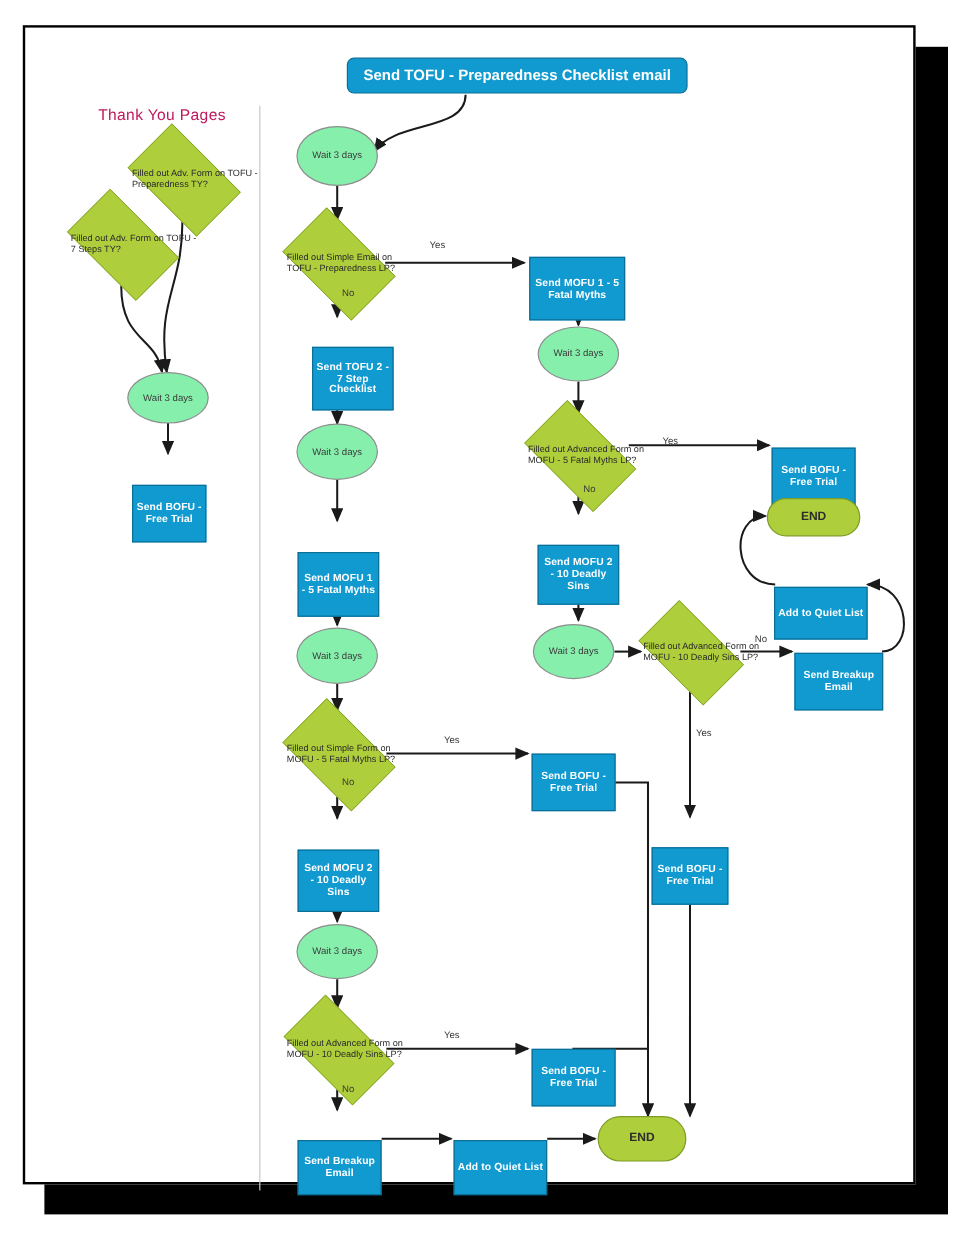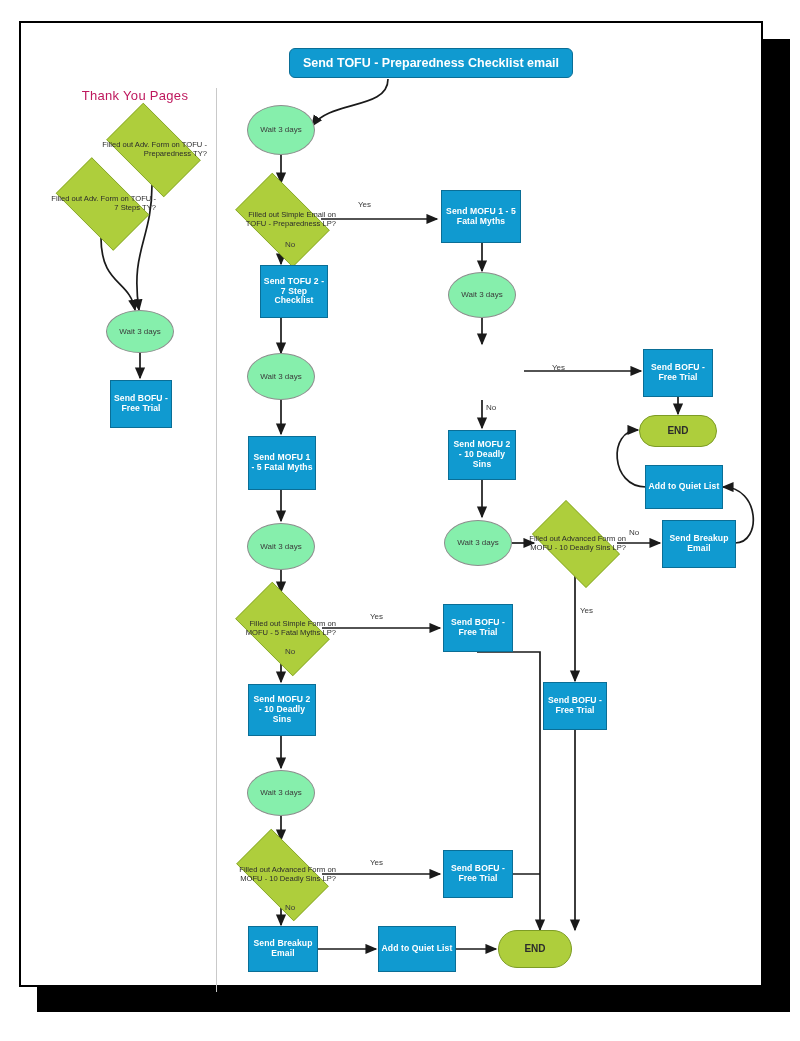--- a/index.html
+++ b/index.html
@@ -18,37 +18,37 @@
            font-size:13px;color:#be185d;letter-spacing:.3px;}
 
   
   #wires{position:absolute;left:0;top:0;width:800px;height:1041px;pointer-events:none;}
 
   
   .node{position:absolute;box-sizing:border-box;display:flex;align-items:center;
         justify-content:center;text-align:center;line-height:1.15;}
 
   .box{background:#109ad0;border:1px solid #0a6e96;color:#ffffff;
-       font-size:8.6px;font-weight:bold;letter-spacing:.1px;padding:2px;}
+       font-size:8.6px;font-weight:bold;letter-spacing:.1px;padding:2px;margin-top:24px;}
 
   .header-box{background:#109ad0;border:1px solid #0a6e96;color:#ffffff;
        font-size:12.5px;font-weight:bold;border-radius:6px;margin-left:43px;}
 
   .wait{background:#86efac;border:1px solid #8d8d8d;border-radius:50%;
         color:#3a3a3a;font-size:8px;}
 
   .term{background:#aece3c;border:1px solid #7d9c25;border-radius:20px;
         color:#2c2c2c;font-size:10px;font-weight:bold;}
 
   .dia-wrap{position:absolute;}
   .dia-shape{position:absolute;left:0;top:0;width:100%;height:100%;
              background:#aece3c;border:1px solid #7d9c25;
              transform:rotate(45deg) scale(.707);}
-  .dia-text{position:absolute;left:0;top:0;width:100%;height:100%;
-            display:flex;align-items:center;justify-content:center;text-align:right;
+  .dia-text{position:absolute;left:12px;top:0;width:100%;height:100%;
+            display:flex;align-items:center;justify-content:center;text-align:left;
             font-size:7.6px;color:#2b2b2b;line-height:1.22;padding:0 2px;box-sizing:border-box;}
 
   .elabel{position:absolute;font-size:8px;color:#3a3a3a;}
 </style>
 </head>
 <body>
 
 <div id="page">
 
   <div id="shadow"></div>
@@ -192,20 +192,24 @@
   <div class="node box" style="left:248px;top:926px;width:70px;height:46px;">Send Breakup Email</div>
 
   <div class="node box" style="left:378px;top:926px;width:78px;height:46px;">Add to Quiet List</div>
 
   <div class="node term" style="left:498px;top:930px;width:74px;height:38px;">END</div>
 
   <div class="node box" style="left:441px;top:190px;width:80px;height:53px;">Send MOFU 1 - 5 Fatal Myths</div>
 
   <div class="node wait" style="left:448px;top:272px;width:68px;height:46px;">Wait 3 days</div>
 
+  <div class="dia-wrap" style="left:426px;top:344px;width:113px;height:70px;">
+    <div class="dia-shape"></div>
+    <div class="dia-text">Filled out Advanced Form on MOFU - 5 Fatal Myths LP?</div>
+  </div>
   <div class="elabel" style="left:552px;top:363px;">Yes</div>
   <div class="elabel" style="left:486px;top:403px;">No</div>
 
   <div class="node box" style="left:643px;top:349px;width:70px;height:48px;">Send BOFU - Free Trial</div>
 
   <div class="node term" style="left:639px;top:415px;width:78px;height:32px;">END</div>
 
   <div class="node box" style="left:645px;top:465px;width:78px;height:44px;">Add to Quiet List</div>
 
   <div class="node box" style="left:448px;top:430px;width:68px;height:50px;">Send MOFU 2 - 10 Deadly Sins</div>

